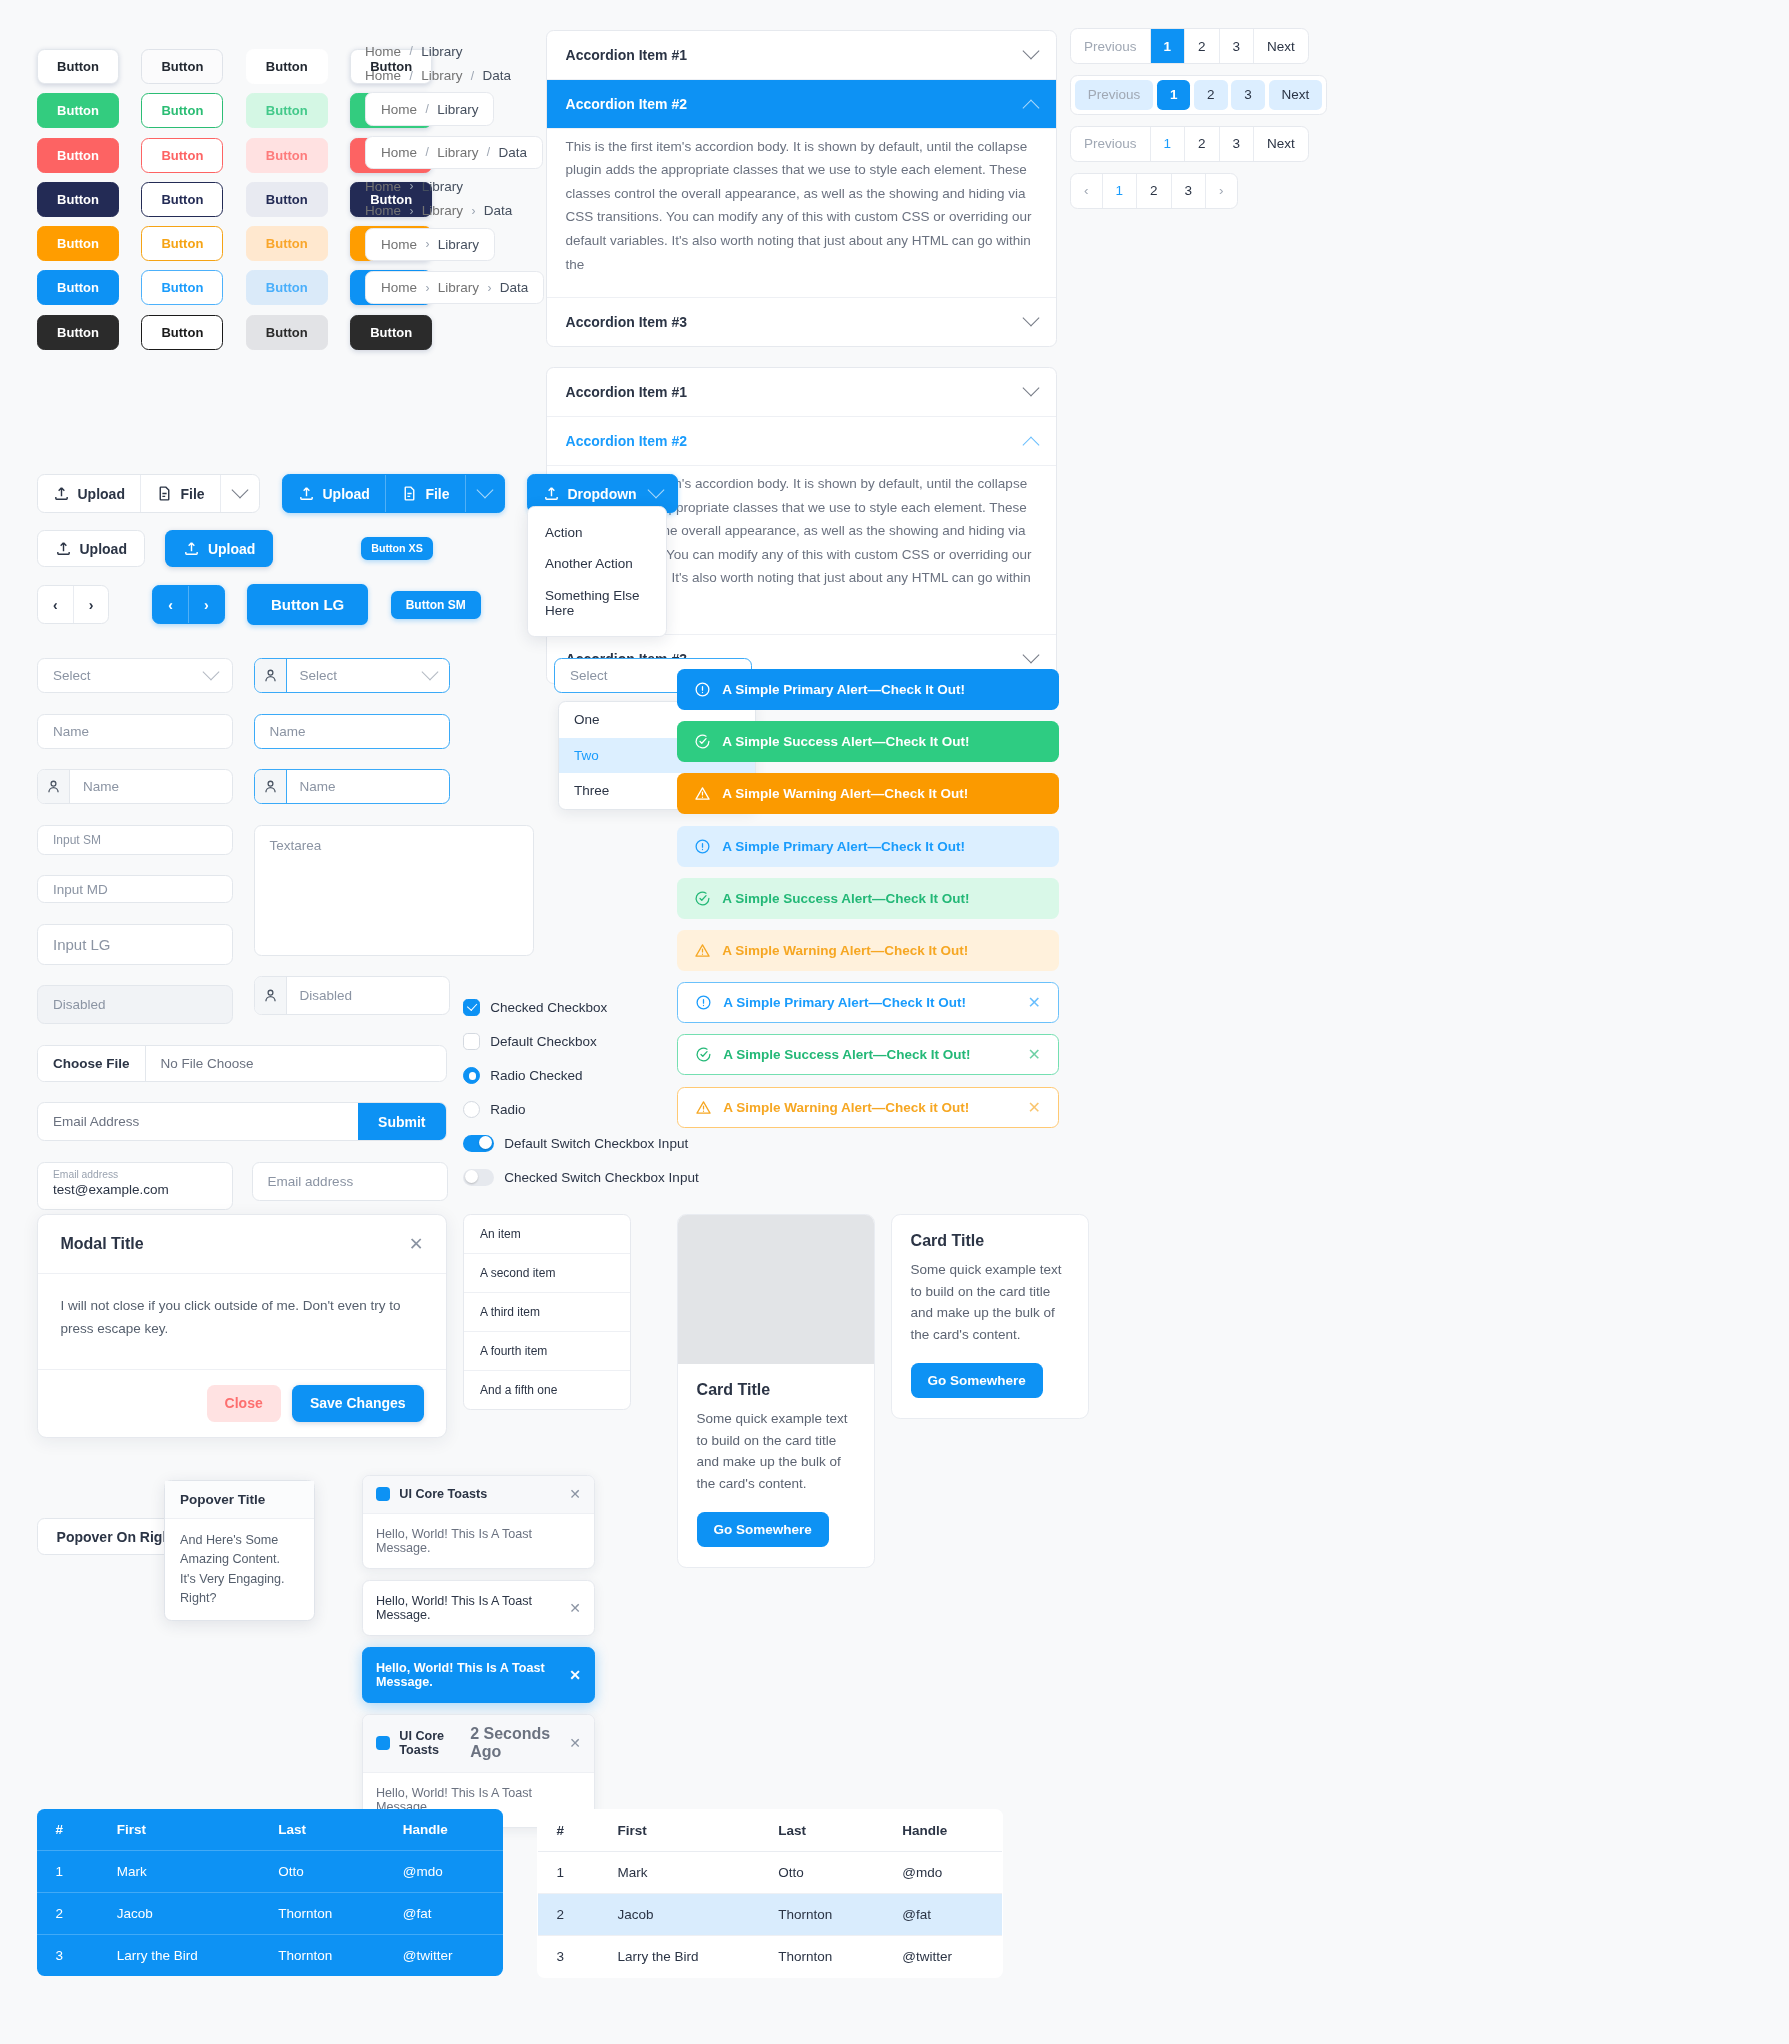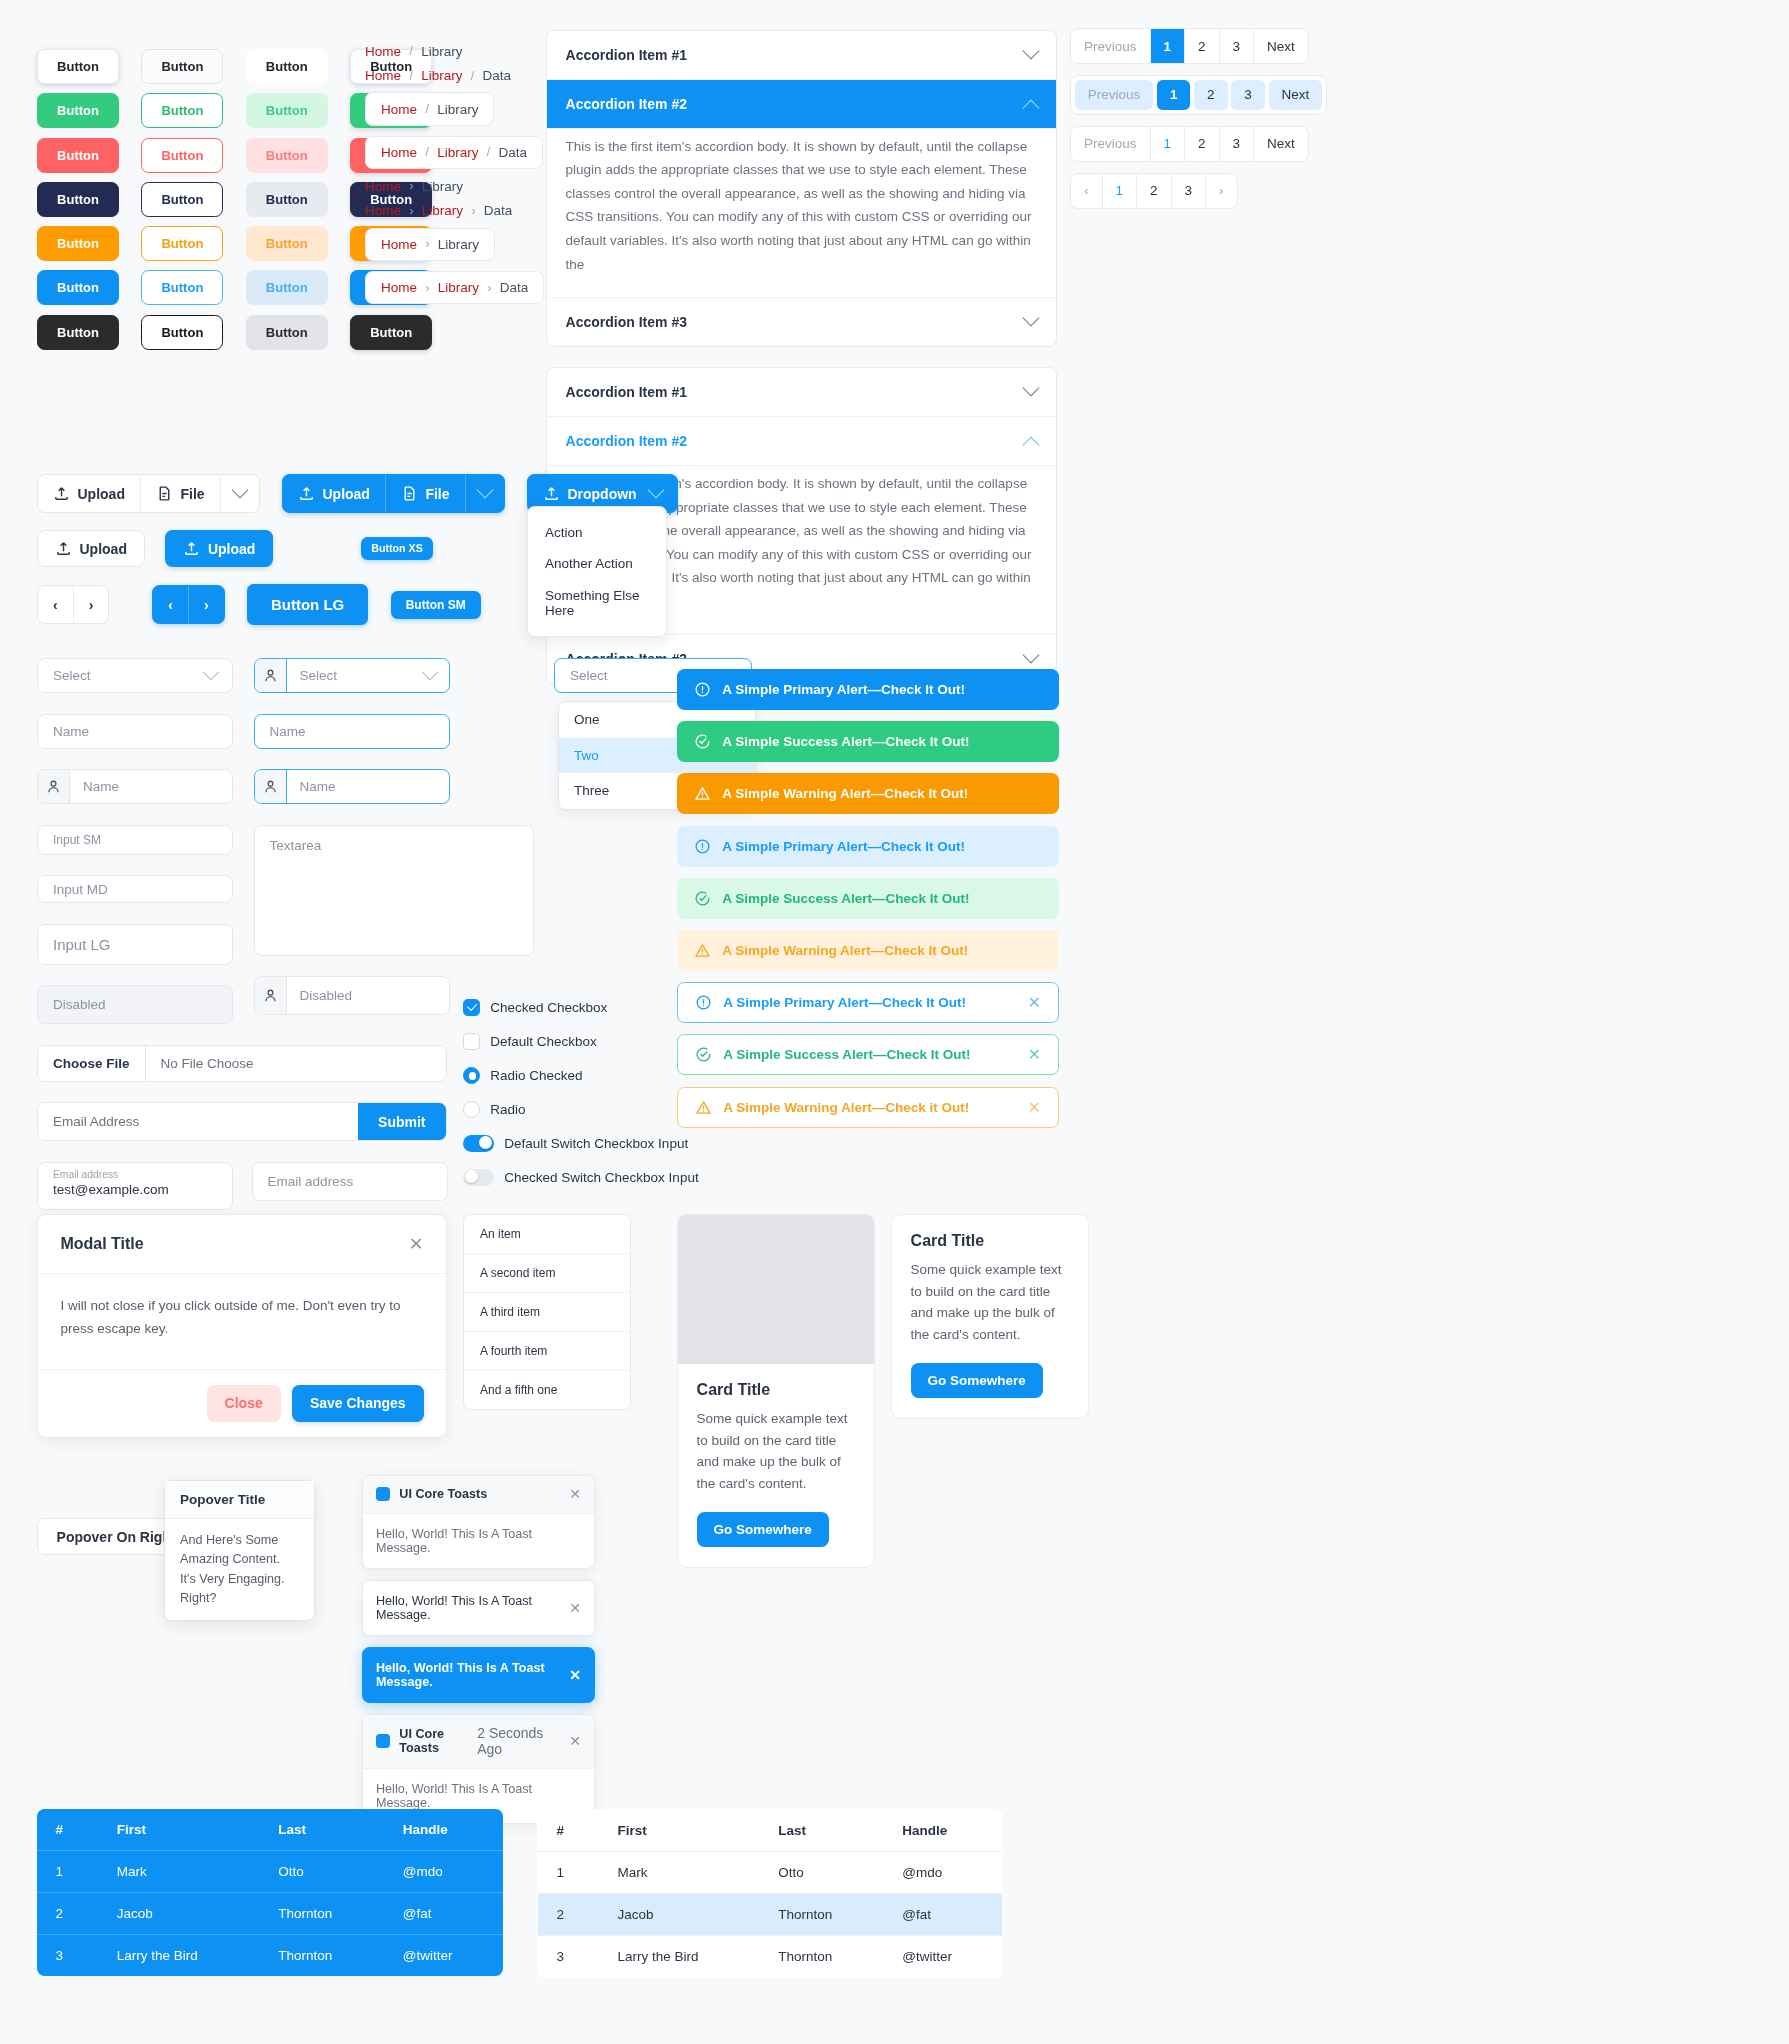--- a/index.html
+++ b/index.html
@@ -24,21 +24,21 @@
   }
   .btn.sh { box-shadow:0 1.9px 5.6px rgba(40,60,110,.18); }
 
   
   .col-buttons { position:absolute; left:37px; top:49px; width:326px; }
   .btn-grid { display:grid; grid-template-columns:repeat(4, 82px); gap:9.3px 22.4px; }
   .btn-grid .btn { width:82px; height:35px; padding:0; font-size:13px; }
 
   .col-crumbs { position:absolute; left:365px; top:39px; width:172px; }
   .crumb { display:flex; align-items:center; gap:8.4px; font-size:13.5px; padding:4.7px 0; }
-  .crumb a { color:#b91c1c; text-decoration:none; cursor:pointer;text-align:center; }
+  .crumb a { color:#737373; text-decoration:none; cursor:pointer;text-align:center; }
   .crumb .sep { color:#9aa3b0; font-size:12px; }
   .crumb .cur { color:#454f5e; }
   .crumb.boxed { background:#fff; border:0.9px solid #e6e9ee; border-radius:7.5px; padding:8.4px 15px; display:inline-flex; margin:4.7px 0; }
 
   .col-accordion { position:absolute; left:546px; top:30px; width:511px; }
   .acc { background:#fff; border:0.9px solid #e6e9ee; border-radius:7.5px; overflow:hidden; margin-bottom:20.5px; }
   .acc-head { display:flex; align-items:center; justify-content:space-between; padding:16px 18.6px; font-size:14px; font-weight:600; cursor:pointer; border-bottom:0.9px solid #eef0f4; }
   .acc-head:last-child { border-bottom:none; }
   .acc-head.active-solid { background:#0d92f4; color:#fff; }
   .acc-head.active-ghost { color:#1a9cfc; }
@@ -154,21 +154,21 @@
   .pop-btn { position:absolute; left:37px; top:1518px; background:#fff; border:0.9px solid #e3e7ec; border-radius:7.5px; padding:0 18.6px; height:37px; display:flex; align-items:center; font-size:14px; font-weight:700; cursor:pointer; }
   .pop { position:absolute; left:164px; top:1480px; width:151px; background:#fff; border:0.9px solid #e0e4ea; border-radius:7.5px; box-shadow:0 3.7px 15px rgba(30,40,70,.10); }
   .pop .ph { padding:11.2px 15px; border-bottom:0.9px solid #eef0f4; font-size:13.5px; font-weight:700; background:#fbfcfd; }
   .pop .pb { padding:11.2px 15px; font-size:12.6px; line-height:1.55; color:#555f6d; }
 
   
   .zone-toast { position:absolute; left:362px; top:1475px; width:233px; }
   .toast { background:#fff; border:0.9px solid #e6e9ee; border-radius:7.5px; box-shadow:0 2.8px 11.2px rgba(30,40,70,.07); margin-bottom:11.2px; overflow:hidden; }
   .toast-h { display:flex; align-items:center; gap:9.3px; padding:10.3px 13px; border-bottom:0.9px solid #eef0f4; background:#f7f8fa; font-size:12.6px; font-weight:700; }
   .toast-h .sq { width:14px; height:14px; border-radius:3.7px; background:#0d92f4; flex:none; }
-  .toast-h .tm { margin-left:auto; font-size:14px; color:#6b7280; font-weight:400; }
+  .toast-h .tm { margin-left:auto; font-size:16px; color:#6b7280; font-weight:700; }
   .toast-h .x { font-size:14px; color:#8b94a3; cursor:pointer; font-weight:400; margin-left:9.3px; }
   .toast-b { padding:13px; font-size:12.6px; color:#6b7280; }
   .toast.one { display:flex; align-items:center; padding:13px; font-size:12.6px; }
   .toast.one .x { margin-left:auto; font-size:14px; color:#8b94a3; cursor:pointer; }
   .toast.blue { background:#0d92f4; border-color:#0d92f4; color:#fff; font-weight:700; box-shadow:0 2.8px 13px rgba(13,146,244,.35); }
   .toast.blue .x { color:#fff; }
 
   
   .zone-tbl1 { position:absolute; left:37px; top:1809px; width:466px; }
   .zone-tbl2 { position:absolute; left:537px; top:1809px; width:466px; }

